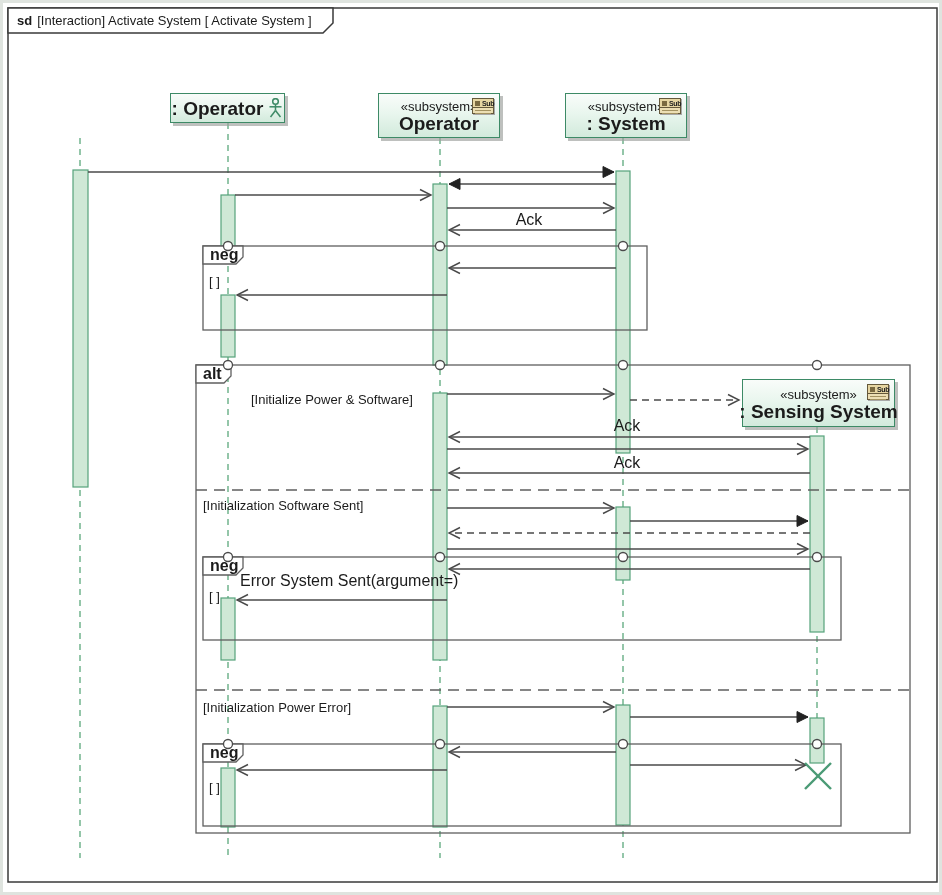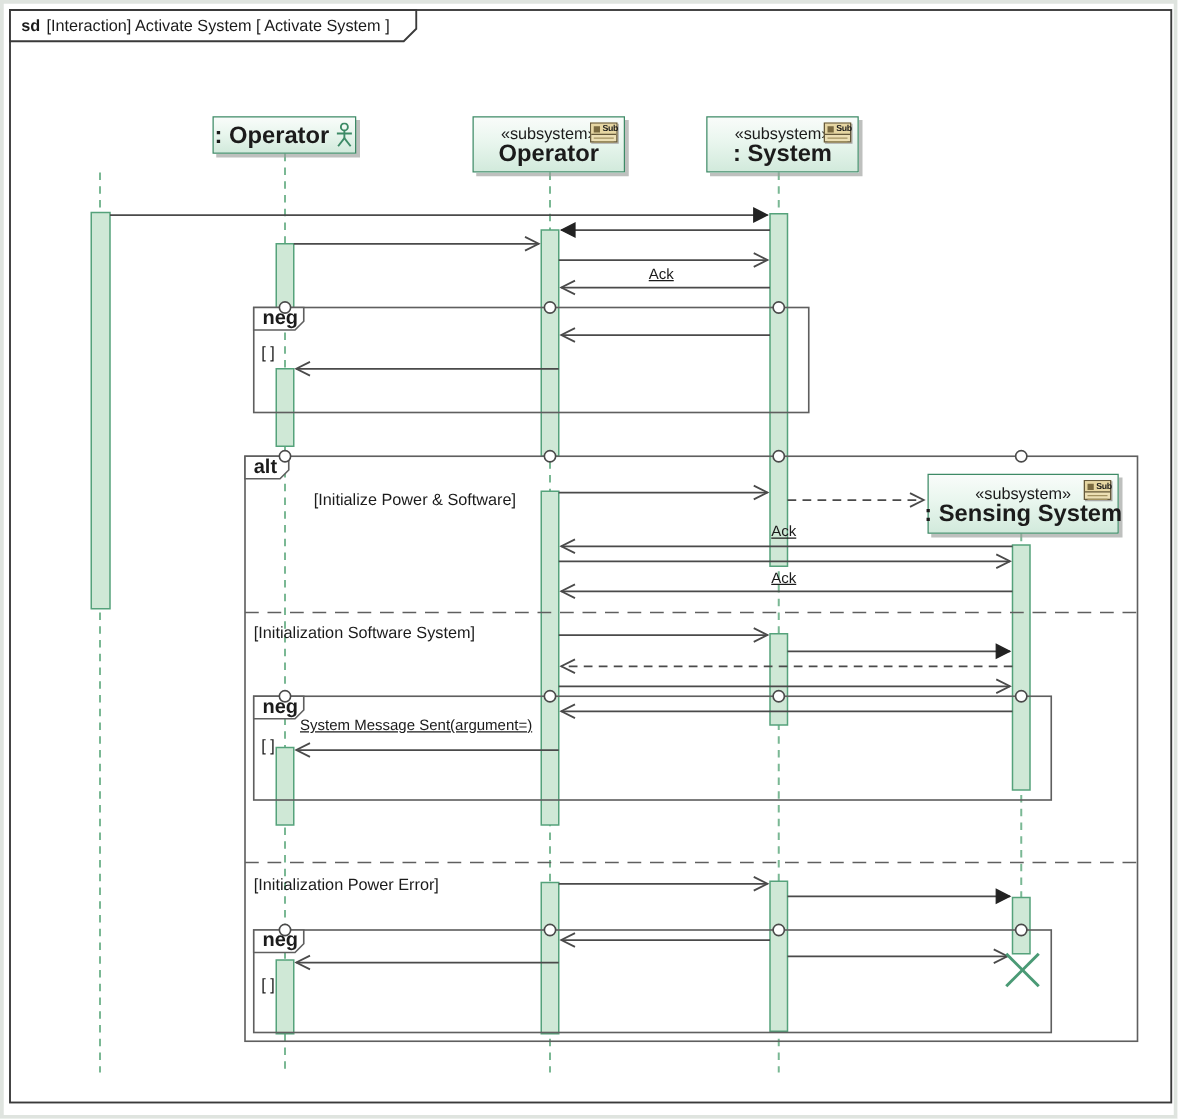--- a/index.html
+++ b/index.html
@@ -22,21 +22,21 @@
   }
   .head-stereo{font-size:13px;line-height:16px;white-space:nowrap;}
   .head-name{font-size:19px;font-weight:700;line-height:17px;white-space:nowrap;display:flex;align-items:center;gap:5px;}
   .mini-icon{position:absolute;top:4px;right:5px;width:22px;height:16px;background:#ecdfb4;border:1px solid #65593b;box-shadow:1px 1px 0 #a8a8a8;box-sizing:border-box;}
   .mi-top{display:flex;align-items:center;height:8px;border-bottom:1px solid #65593b;background:#e6d6a2;}
   .mi-sq{width:5px;height:5px;background:#7a6a40;margin-left:2px;flex:0 0 auto;}
   .mi-lbl{font-size:7px;font-weight:700;margin-left:2px;line-height:7px;letter-spacing:-0.3px;}
   .mi-ln{height:2px;border-bottom:1px solid #a39260;margin:0 2px;}
   .frag-op{position:absolute;font-size:16px;font-weight:700;line-height:16px;}
   .guard{position:absolute;font-size:13px;line-height:15px;white-space:nowrap;}
-  .msg-label{position:absolute;font-size:12px;line-height:15px;white-space:nowrap;background:transparent;text-decoration:underline;}
+  .msg-label{position:absolute;font-size:16px;line-height:15px;white-space:nowrap;background:transparent;}
   .center{transform:translateX(-50%);}
 </style>
 </head>
 <body>
 
 <div id="canvas">
   <svg id="diagram-svg" viewBox="0 0 942 895">
       <rect x="8" y="8" width="929" height="874" fill="none" stroke="#3a3a3a" stroke-width="1.5"></rect>
       <polygon points="8,8 333,8 333,23 323,33 8,33" fill="#ffffff" stroke="#3a3a3a" stroke-width="1.5"></polygon>
       <line x1="80" y1="138" x2="80" y2="858" stroke="#7ab894" stroke-width="1.6" stroke-dasharray="6,5"></line>
@@ -132,30 +132,30 @@
       <line x1="831" y1="763" x2="805" y2="789" stroke="#4a9a75" stroke-width="2.4"></line>
     </svg>
 
 <div class="frame-title">
     <b>sd</b><span>[Interaction] Activate System [ Activate System ]</span>
   </div>
     <div class="frag-op" style="left: 210px; top: 247px;">neg</div>
     <div class="guard" style="left: 209px; top: 274px;">[ ]</div>
     <div class="frag-op" style="left: 203px; top: 366px;">alt</div>
     <div class="guard" style="left: 203px; top: 392px; margin-left: 48px;">[Initialize Power &amp; Software]</div>
-    <div class="guard" style="left: 203px; top: 498px;">[Initialization Software System]</div>
+    <div class="guard" style="left: 203px; top: 498px;">[Initialization Software Sent]</div>
     <div class="guard" style="left: 203px; top: 700px;">[Initialization Power Error]</div>
     <div class="frag-op" style="left: 210px; top: 558px;">neg</div>
     <div class="guard" style="left: 209px; top: 589px;">[ ]</div>
     <div class="frag-op" style="left: 210px; top: 745px;">neg</div>
     <div class="guard" style="left: 209px; top: 780px;">[ ]</div>
     <div class="msg-label center" style="left: 529px; top: 212px;">Ack</div>
     <div class="msg-label center" style="left: 627px; top: 418px;">Ack</div>
     <div class="msg-label center" style="left: 627px; top: 455px;">Ack</div>
-    <div class="msg-label" style="left: 240px; top: 573px;">System Message Sent(argument=)</div>
+    <div class="msg-label" style="left: 240px; top: 573px;">Error System Sent(argument=)</div>
     <div class="head" style="left: 170px; top: 93px; width: 115px; height: 30px;">
       <div class="head-name">
         <span>: Operator</span>
         <svg width="15" height="20" viewBox="0 0 15 20">
           <g fill="none" stroke="#3d8a66" stroke-width="1.5">
             <circle cx="7.5" cy="3.5" r="2.8"></circle>
             <line x1="7.5" y1="6.3" x2="7.5" y2="12.5"></line>
             <line x1="1.5" y1="8.8" x2="13.5" y2="8.8"></line>
             <line x1="7.5" y1="12.5" x2="2.5" y2="19"></line>
             <line x1="7.5" y1="12.5" x2="12.5" y2="19"></line>

